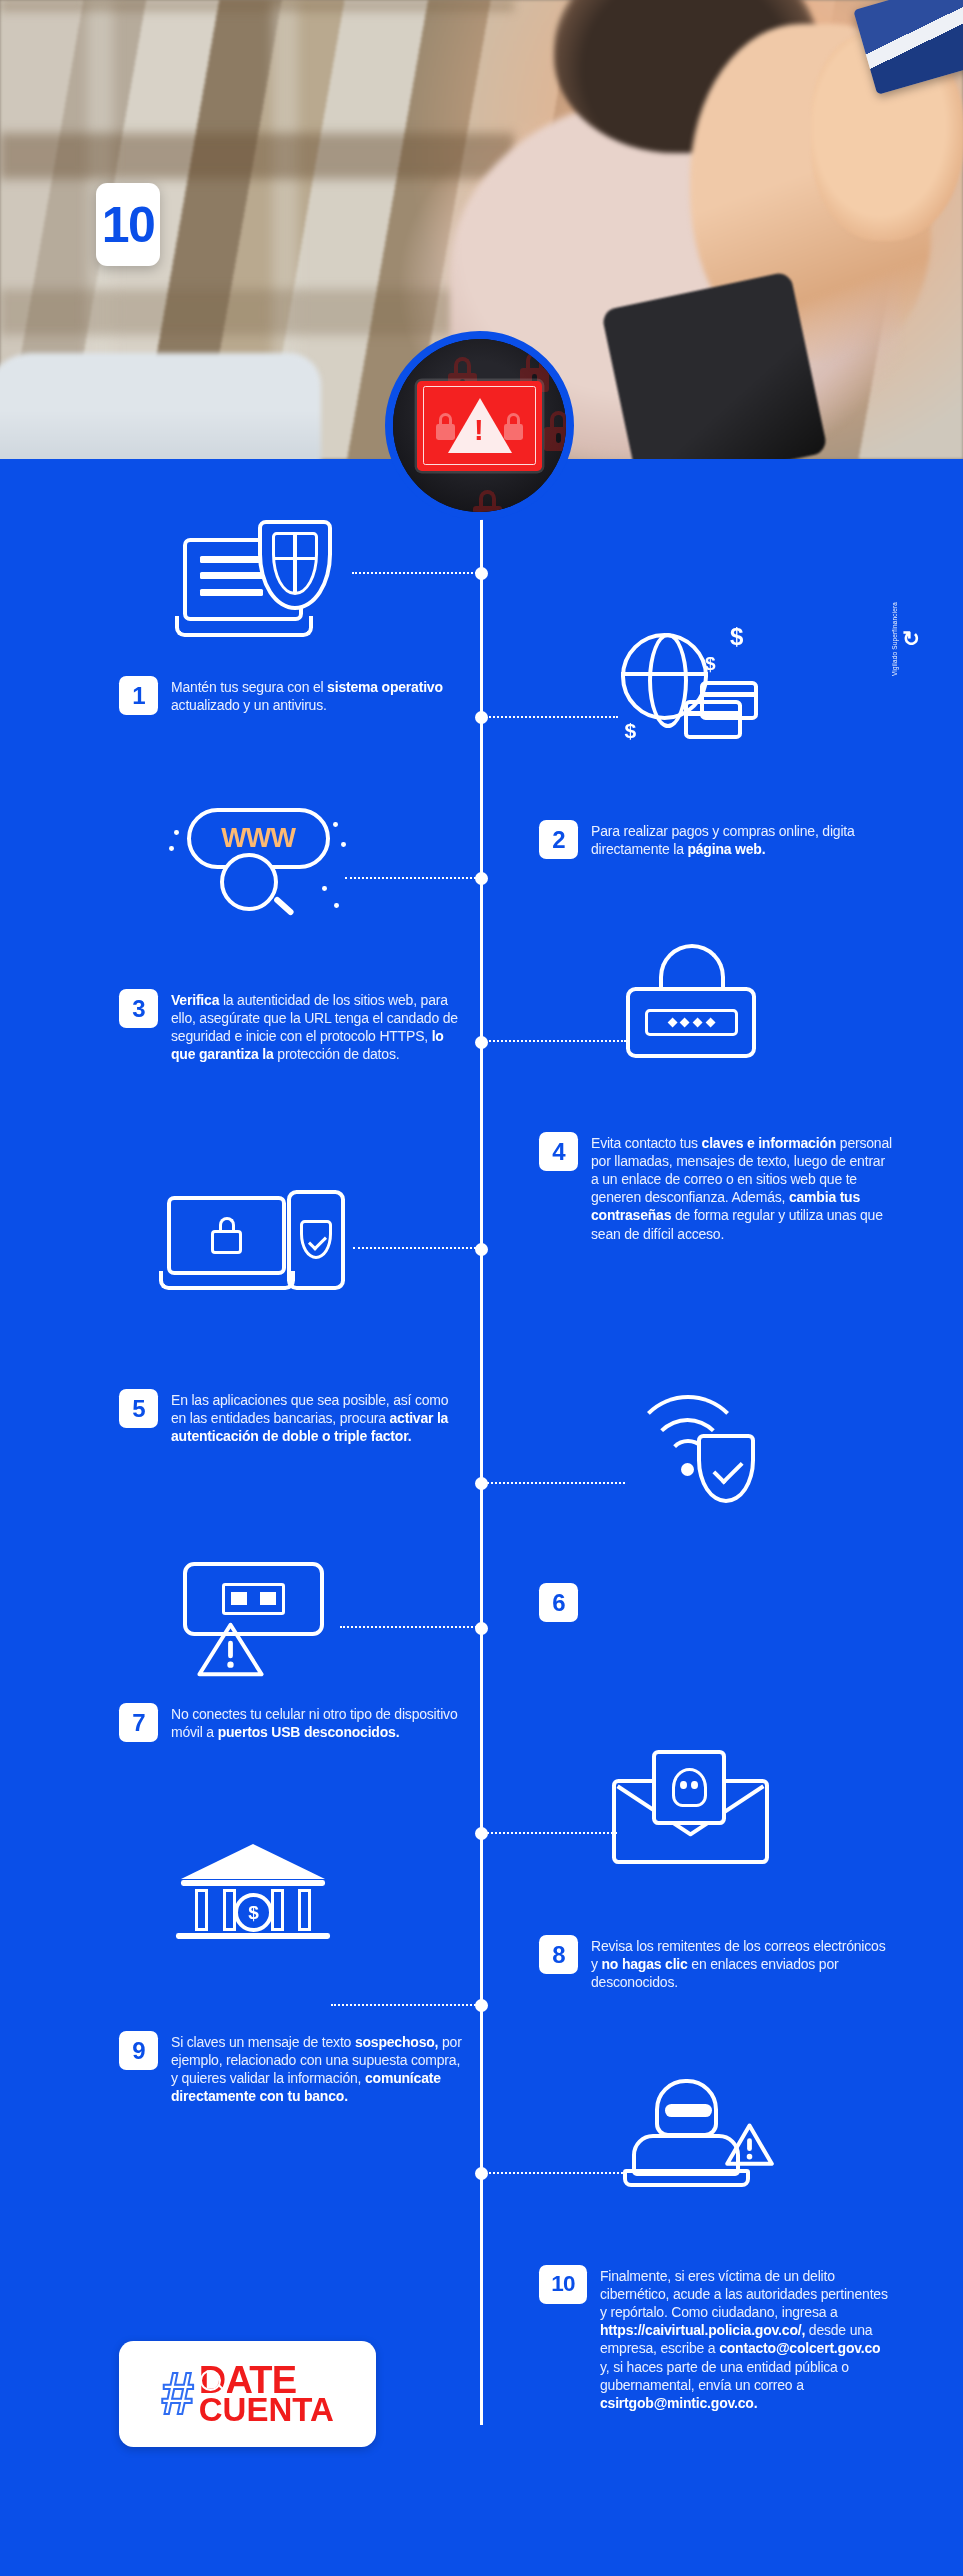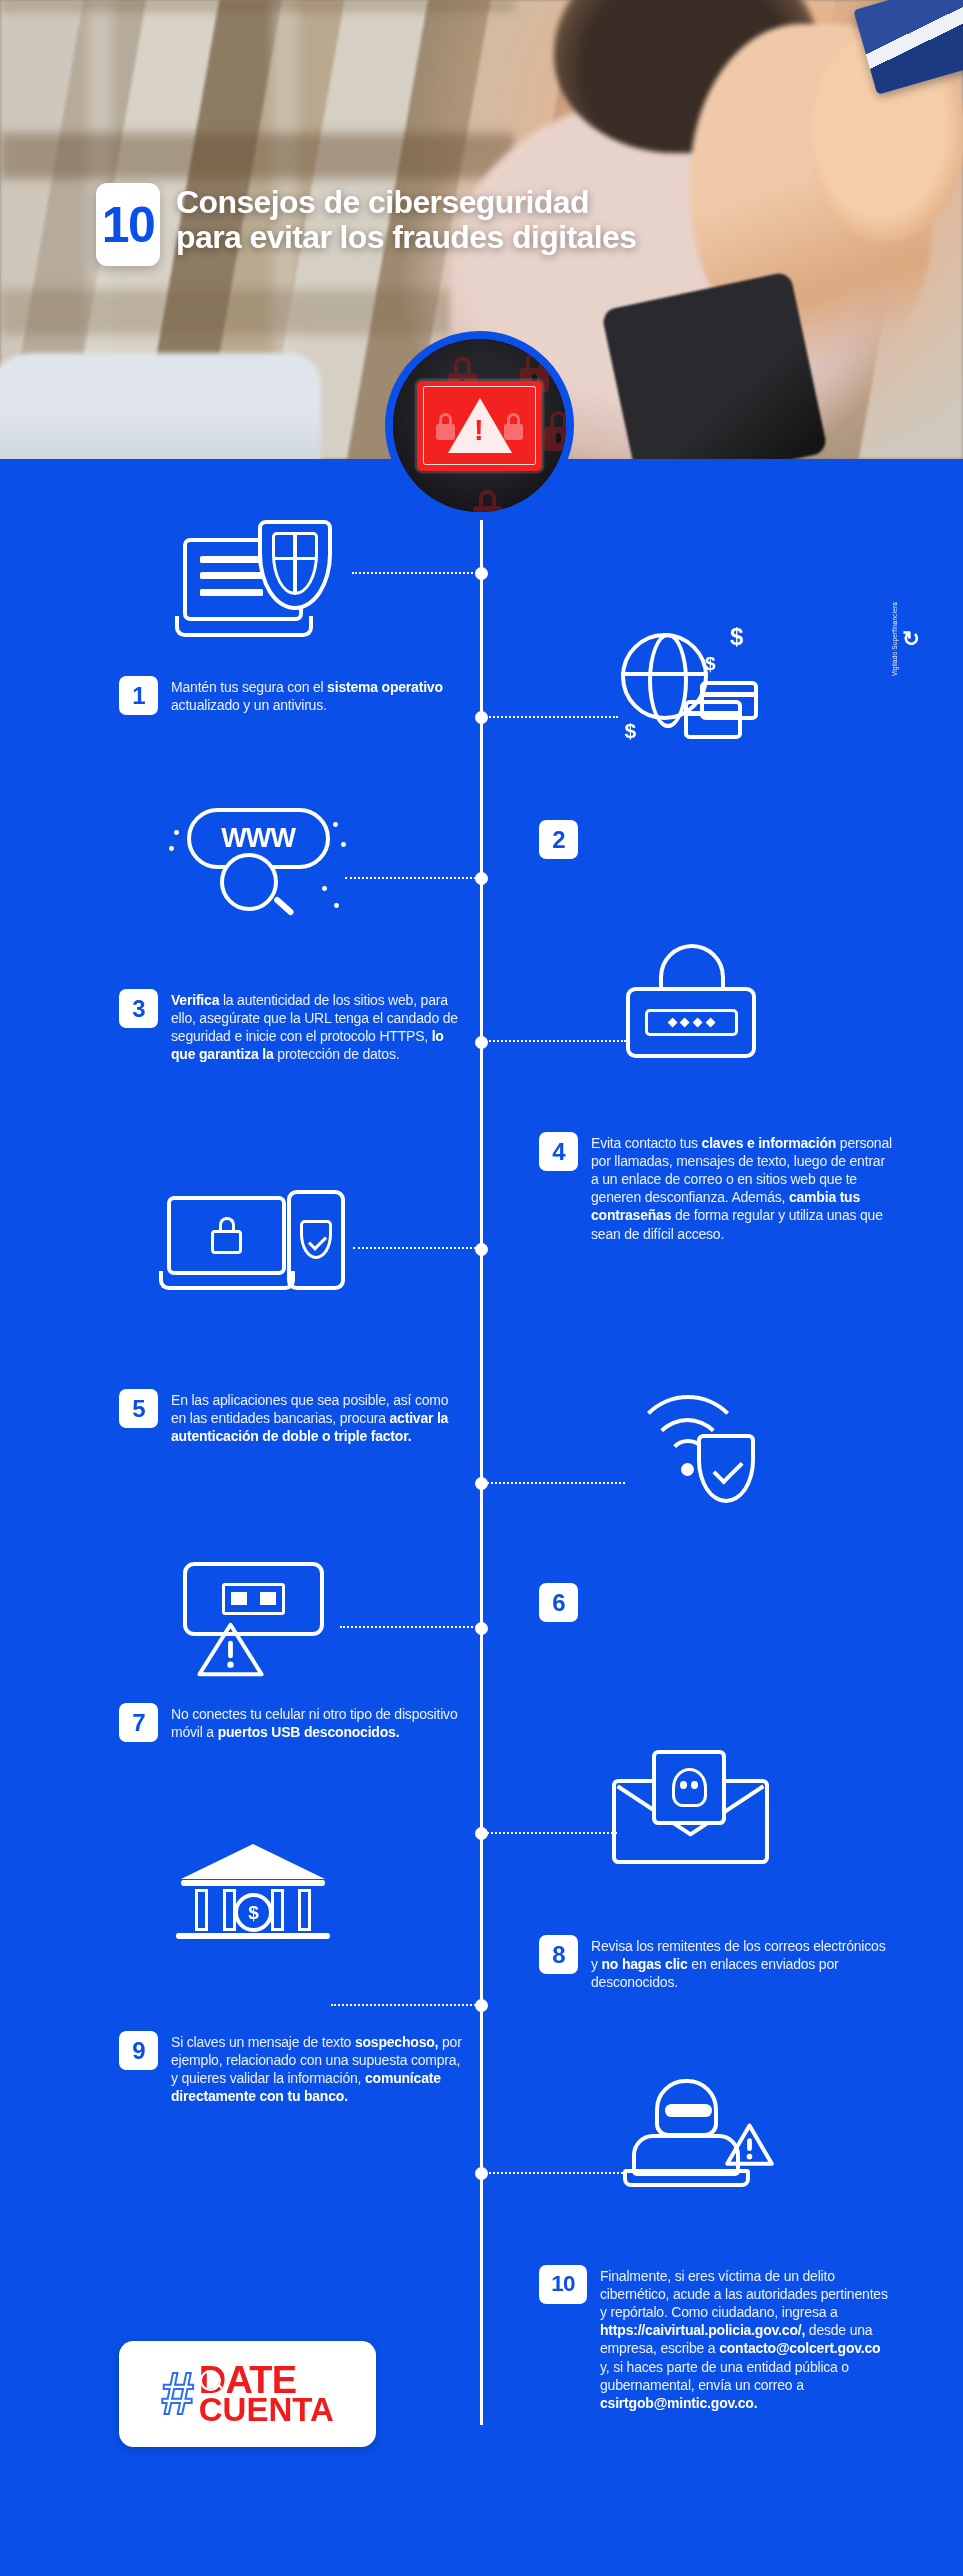--- a/index.html
+++ b/index.html
@@ -246,21 +246,21 @@
                   border:4px solid #fff; border-radius:50%; }
   .card2 { position:absolute; width:58px; height:39px; border:4px solid #fff; border-radius:5.6px; }
   .card2 i { position:absolute; left:0; top:7.2px; width:100%; height:4.8px; background:#fff;}
   .dollar { position:absolute; color:#fff; font-size:24px; font-weight:700; line-height:1; }
 
   
   .i3 { left: 169px; top: 803px; width: 185px; height: 128px; }
   .www-box { position:absolute; left:17.7px; top:4.8px; width:143px; height:61px;
              border:4px solid #fff; border-radius:30.5px; display:flex; align-items:center; justify-content:center;
              background:#0a4fe8; }
-  .www-box span { color:#ffffff; font-weight:700; font-size:27px; letter-spacing:-0.8px; }
+  .www-box span { color:#fdba74; font-weight:700; font-size:27px; letter-spacing:-0.8px; }
   .mag { position:absolute; left:51px; top:50px; width:58px; height:58px;
          border:4.8px solid #fff; border-radius:50%; background:#0a4fe8; }
   .mag-h { position:absolute; left:103px; top:100px; width:24px; height:5.6px; background:#fff;
            border-radius:3.2px; transform: rotate(42deg); }
   .www-dots { position:absolute; }
   .www-dots i { position:absolute; width:4.8px; height:4.8px; background:#fff; border-radius:50%; }
 
   
   .i4 { left: 620px; top: 944px; width: 153px; height: 136px; }
   .pad-shackle { position:absolute; left:39px; top:0; width:66px; height:47px;
@@ -387,24 +387,20 @@
     <div class="hero-body"></div>
     <div class="hero-hair"></div>
     <div class="hero-arm"></div>
     <div class="hero-hand"></div>
     <div class="hero-card"></div>
     <div class="hero-phone"></div>
   </div>
 
   <div class="title-wrap">
     <div class="num-big">10</div>
-    <div class="title-lines">
-      <div>Consejos de ciberseguridad</div>
-      <div>para evitar los fraudes digitales</div>
-    </div>
   </div>
 
   <div class="badge-circle">
     <div class="locks-bg"></div>
     <div class="lock-ghost" style="left:55px; top:17.7px;">
       <div class="shackle"></div>
         <div class="body"></div>
     </div>
     <div class="lock-ghost" style="left:127px; top:13px;">
       <div class="shackle"></div>
@@ -590,20 +586,21 @@
   <div class="tip left" style="top:676px;">
     <div class="row">
       <div class="num">1</div>
       <div class="txt"><span>Mantén tus segura con el </span><b>sistema operativo</b><span> actualizado y un antivirus.</span></div>
     </div>
   </div>
 
   <div class="tip right" style="top:820px;">
     <div class="row">
       <div class="num">2</div>
+      <div class="txt"><span>Para realizar pagos y compras online, digita directamente la </span><b>página web.</b></div>
     </div>
   </div>
 
   <div class="tip left" style="top:989px;">
     <div class="row">
       <div class="num">3</div>
       <div class="txt"><b>Verifica</b><span> la autenticidad de los sitios web, para ello, asegúrate que la URL tenga el candado de seguridad e inicie con el protocolo HTTPS, </span><b>lo que garantiza la</b><span> protección de datos.</span></div>
     </div>
   </div>
 

